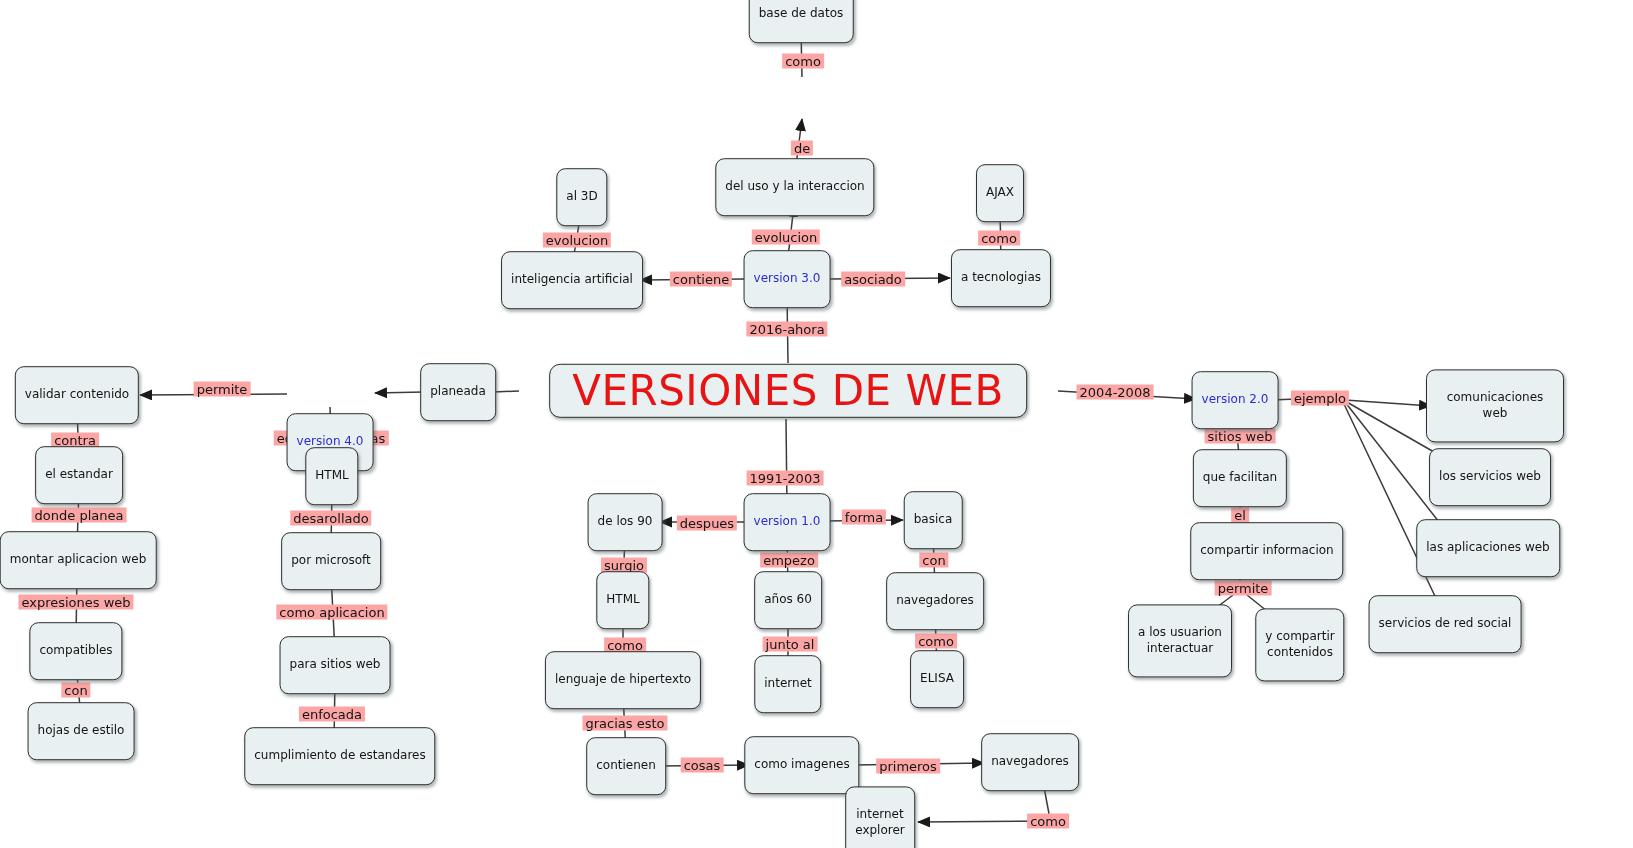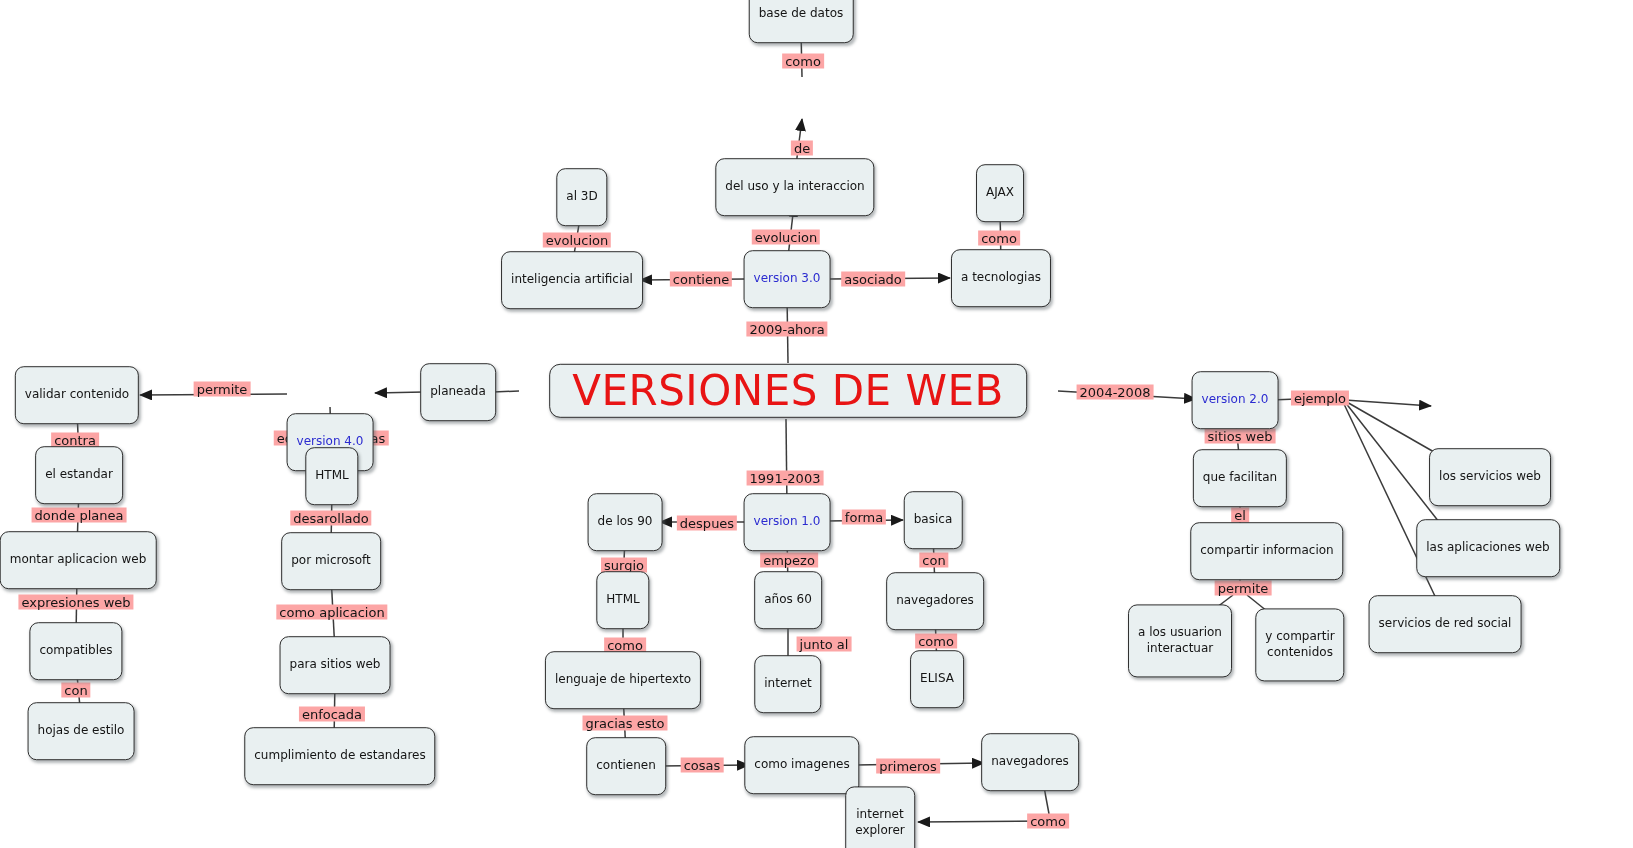--- a/index.html
+++ b/index.html
@@ -83,40 +83,40 @@
       <polyline points="1233,595 1200,620"></polyline>
       <polyline points="1247,595 1283,624"></polyline>
     </svg>
 <div class="edge-label" style="left: 803px; top: 61px;">como</div>
     <div class="edge-label" style="left: 802px; top: 148px;">de</div>
     <div class="edge-label" style="left: 786px; top: 237px;">evolucion</div>
     <div class="edge-label" style="left: 577px; top: 240px;">evolucion</div>
     <div class="edge-label" style="left: 701px; top: 279px;">contiene</div>
     <div class="edge-label" style="left: 873px; top: 279px;">asociado</div>
     <div class="edge-label" style="left: 999px; top: 238px;">como</div>
-    <div class="edge-label" style="left: 787px; top: 329px;">2009-ahora</div>
+    <div class="edge-label" style="left: 787px; top: 329px;">2016-ahora</div>
     <div class="edge-label" style="left: 222px; top: 389px;">permite</div>
     <div class="edge-label" style="left: 75px; top: 440px;">contra</div>
     <div class="edge-label" style="left: 79px; top: 515px;">donde planea</div>
     <div class="edge-label" style="left: 76px; top: 602px;">expresiones web</div>
     <div class="edge-label" style="left: 76px; top: 690px;">con</div>
     <div class="edge-label" style="left: 331px; top: 438px;">edito de paginas</div>
     <div class="edge-label" style="left: 331px; top: 518px;">desarollado</div>
     <div class="edge-label" style="left: 332px; top: 612px;">como aplicacion</div>
     <div class="edge-label" style="left: 332px; top: 714px;">enfocada</div>
     <div class="edge-label" style="left: 785px; top: 478px;">1991-2003</div>
     <div class="edge-label" style="left: 707px; top: 523px;">despues</div>
     <div class="edge-label" style="left: 624px; top: 565px;">surgio</div>
     <div class="edge-label" style="left: 625px; top: 645px;">como</div>
     <div class="edge-label" style="left: 625px; top: 723px;">gracias esto</div>
     <div class="edge-label" style="left: 702px; top: 765px;">cosas</div>
     <div class="edge-label" style="left: 908px; top: 766px;">primeros</div>
     <div class="edge-label" style="left: 1048px; top: 821px;">como</div>
     <div class="edge-label" style="left: 789px; top: 560px;">empezo</div>
-    <div class="edge-label" style="left: 790px; top: 644px; margin-left: 34px;">junto al</div>
+    <div class="edge-label" style="left: 790px; top: 644px;">junto al</div>
     <div class="edge-label" style="left: 864px; top: 517px;">forma</div>
     <div class="edge-label" style="left: 934px; top: 560px;">con</div>
     <div class="edge-label" style="left: 936px; top: 641px;">como</div>
     <div class="edge-label" style="left: 1115px; top: 392px;">2004-2008</div>
     <div class="edge-label" style="left: 1320px; top: 398px;">ejemplo</div>
     <div class="edge-label" style="left: 1240px; top: 436px;">sitios web</div>
     <div class="edge-label" style="left: 1240px; top: 515px;">el</div>
     <div class="edge-label" style="left: 1243px; top: 588px;">permite</div>
     <div class="concept title" style="left: 788px; top: 391px;">VERSIONES DE WEB</div>
     <div class="concept" style="left: 801px; top: 14px;">base de datos</div>
@@ -151,16 +151,17 @@
     <div class="concept" style="left: 933px; top: 520px;">basica</div>
     <div class="concept" style="left: 935px; top: 601px;">navegadores</div>
     <div class="concept" style="left: 937px; top: 679px;">ELISA</div>
     <div class="concept version" style="left: 1235px; top: 400px;">version 2.0</div>
     <div class="concept" style="left: 1240px; top: 478px;">que facilitan</div>
     <div class="concept" style="left: 1240px; top: 551px; margin-left: 27px;">compartir informacion</div>
     <div class="concept" style="left: 1180px; top: 641px;">a los usuarion
 interactuar</div>
     <div class="concept" style="left: 1300px; top: 645px;">y compartir
 contenidos</div>
+    <div class="concept" style="left: 1495px; top: 406px;">comunicaciones web</div>
     <div class="concept" style="left: 1490px; top: 477px;">los servicios web</div>
     <div class="concept" style="left: 1488px; top: 548px;">las aplicaciones web</div>
     <div class="concept" style="left: 1445px; top: 624px;">servicios de red social</div>
   </div>
 
 </body></html>

